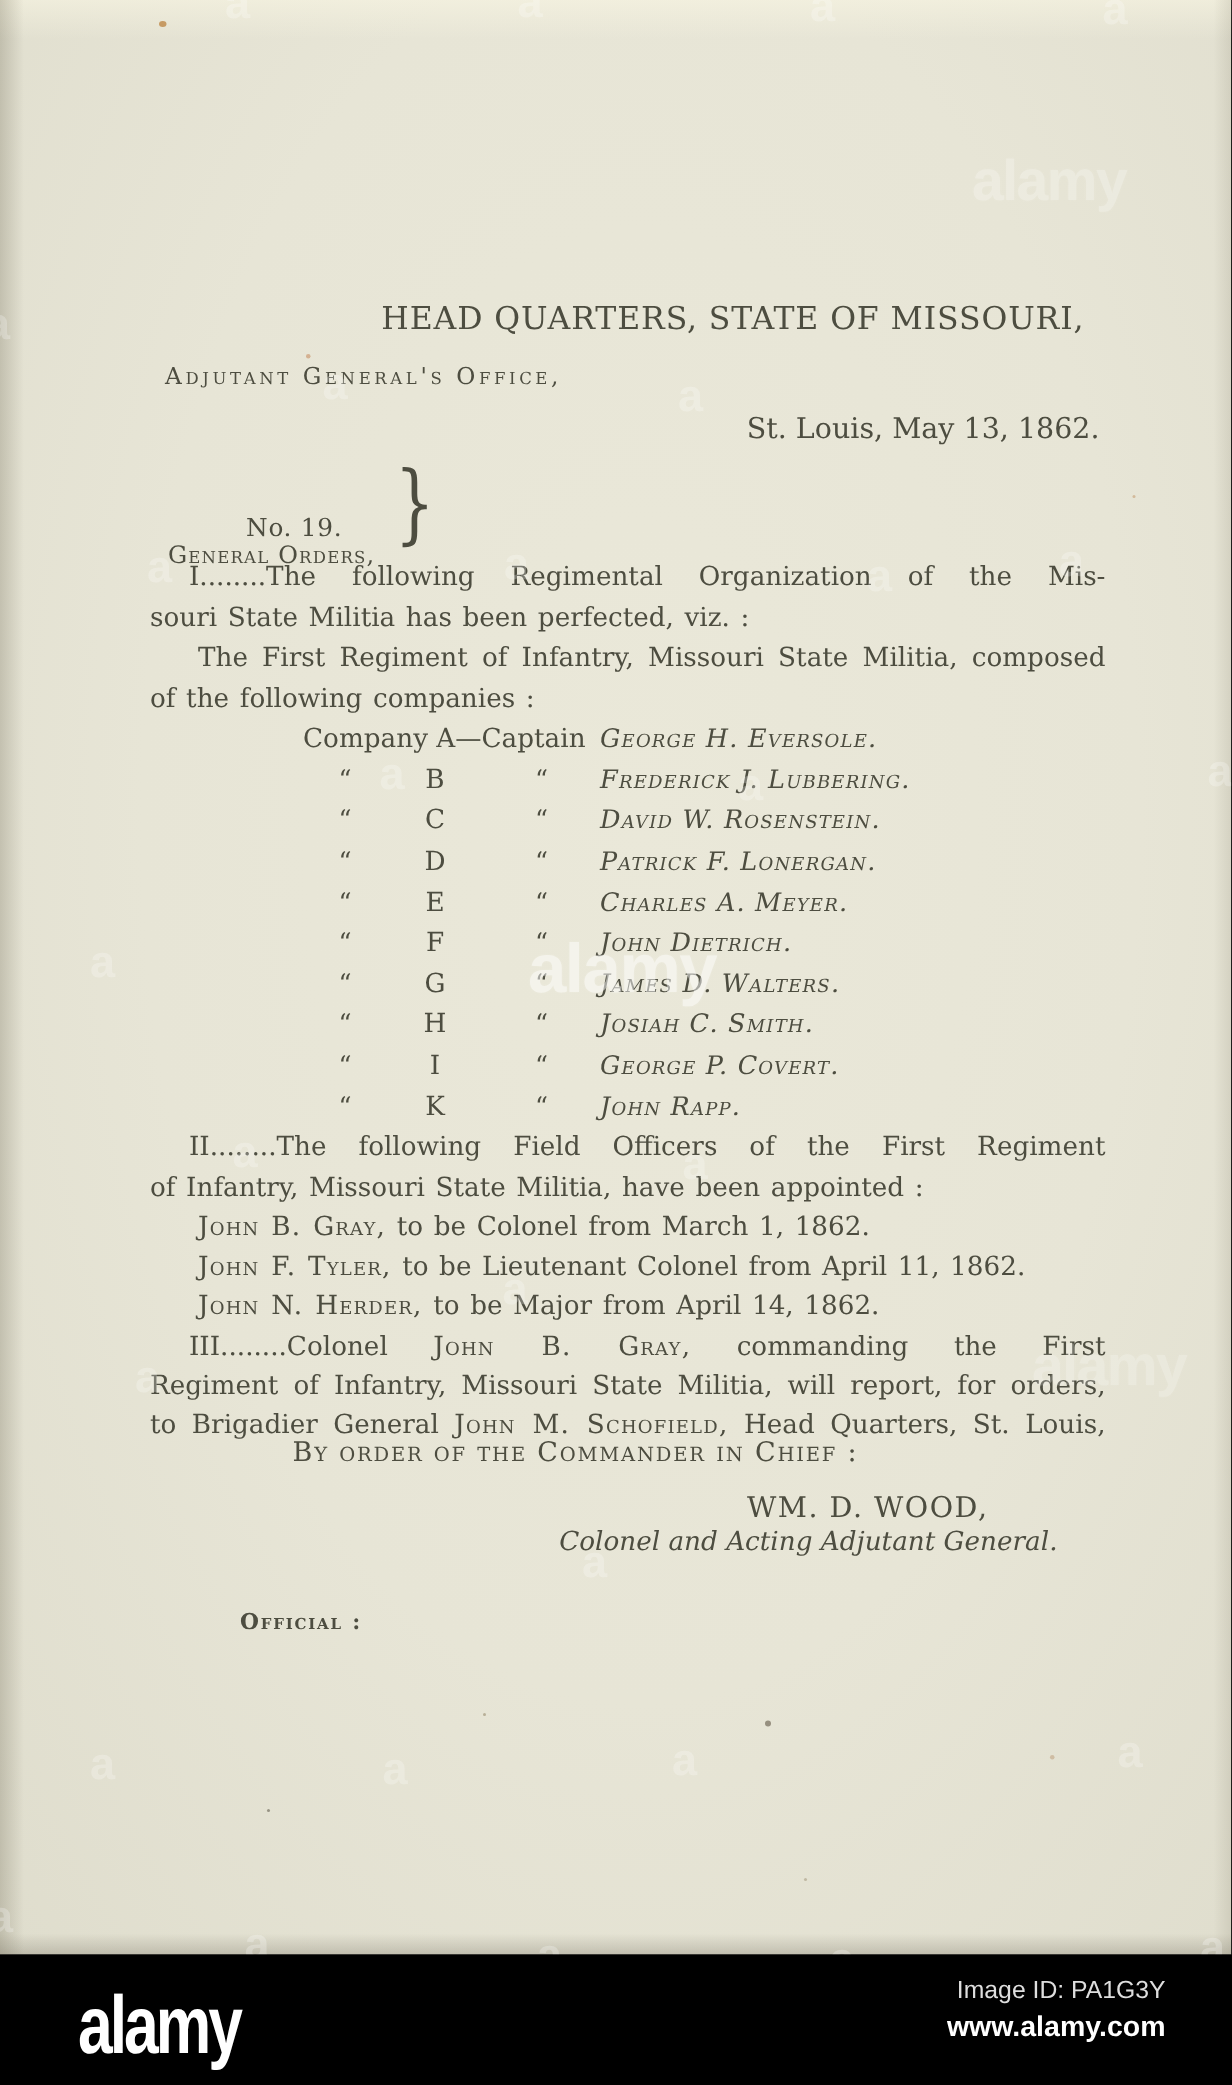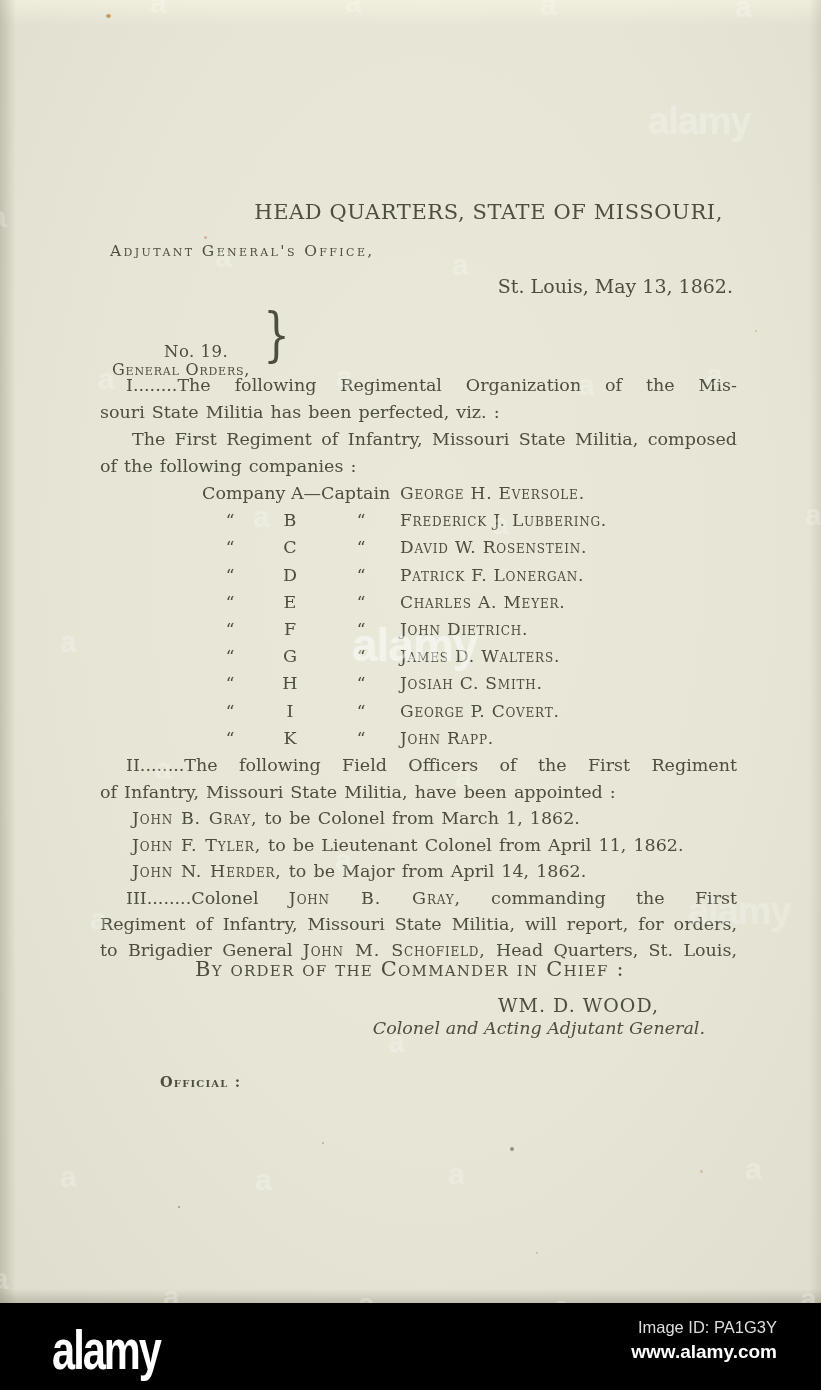--- a/index.html
+++ b/index.html
@@ -39,23 +39,23 @@
   .ind2{text-indent:32px;}
   .p2 .ln{line-height:26.5px;}
   .p3 .ln{line-height:26px;}
   .sc{font-variant:small-caps;letter-spacing:.8px;}
   
   .cotable{margin-left:102px;font-size:17.5px;}
   .corow{display:grid;grid-template-columns:56px 64px 78px 1fr;line-height:27.2px;}
   .c123{grid-column:1/4;}
   .cq{text-align:center;font-size:17px;}
   .cl{text-align:center;}
-  .cn{font-size:17px;}
-  
-  .byorder{margin-top:-4px;font-size:21px;line-height:20px;padding-left:95px;
+  .cn{font-size:17px;font-style:italic;}
+  
+  .byorder{margin-top:-4px;font-size:18px;line-height:20px;padding-left:95px;
       font-variant:small-caps;letter-spacing:1.2px;}
   .sig{margin-top:14px;text-align:right;}
   .sig-name{font-size:19px;line-height:24px;font-variant:small-caps;
       letter-spacing:1px;padding-right:78px;}
   .sig-title{font-size:17.5px;line-height:23px;font-style:italic;padding-right:32px;}
   .official{margin-top:33px;font-size:14.5px;line-height:18px;font-weight:bold;
       font-variant:small-caps;letter-spacing:1.2px;padding-left:60px;}
   
   .wm{position:absolute;color:#fff;font-family:"Liberation Sans","DejaVu Sans",sans-serif;
       font-weight:bold;pointer-events:none;}

